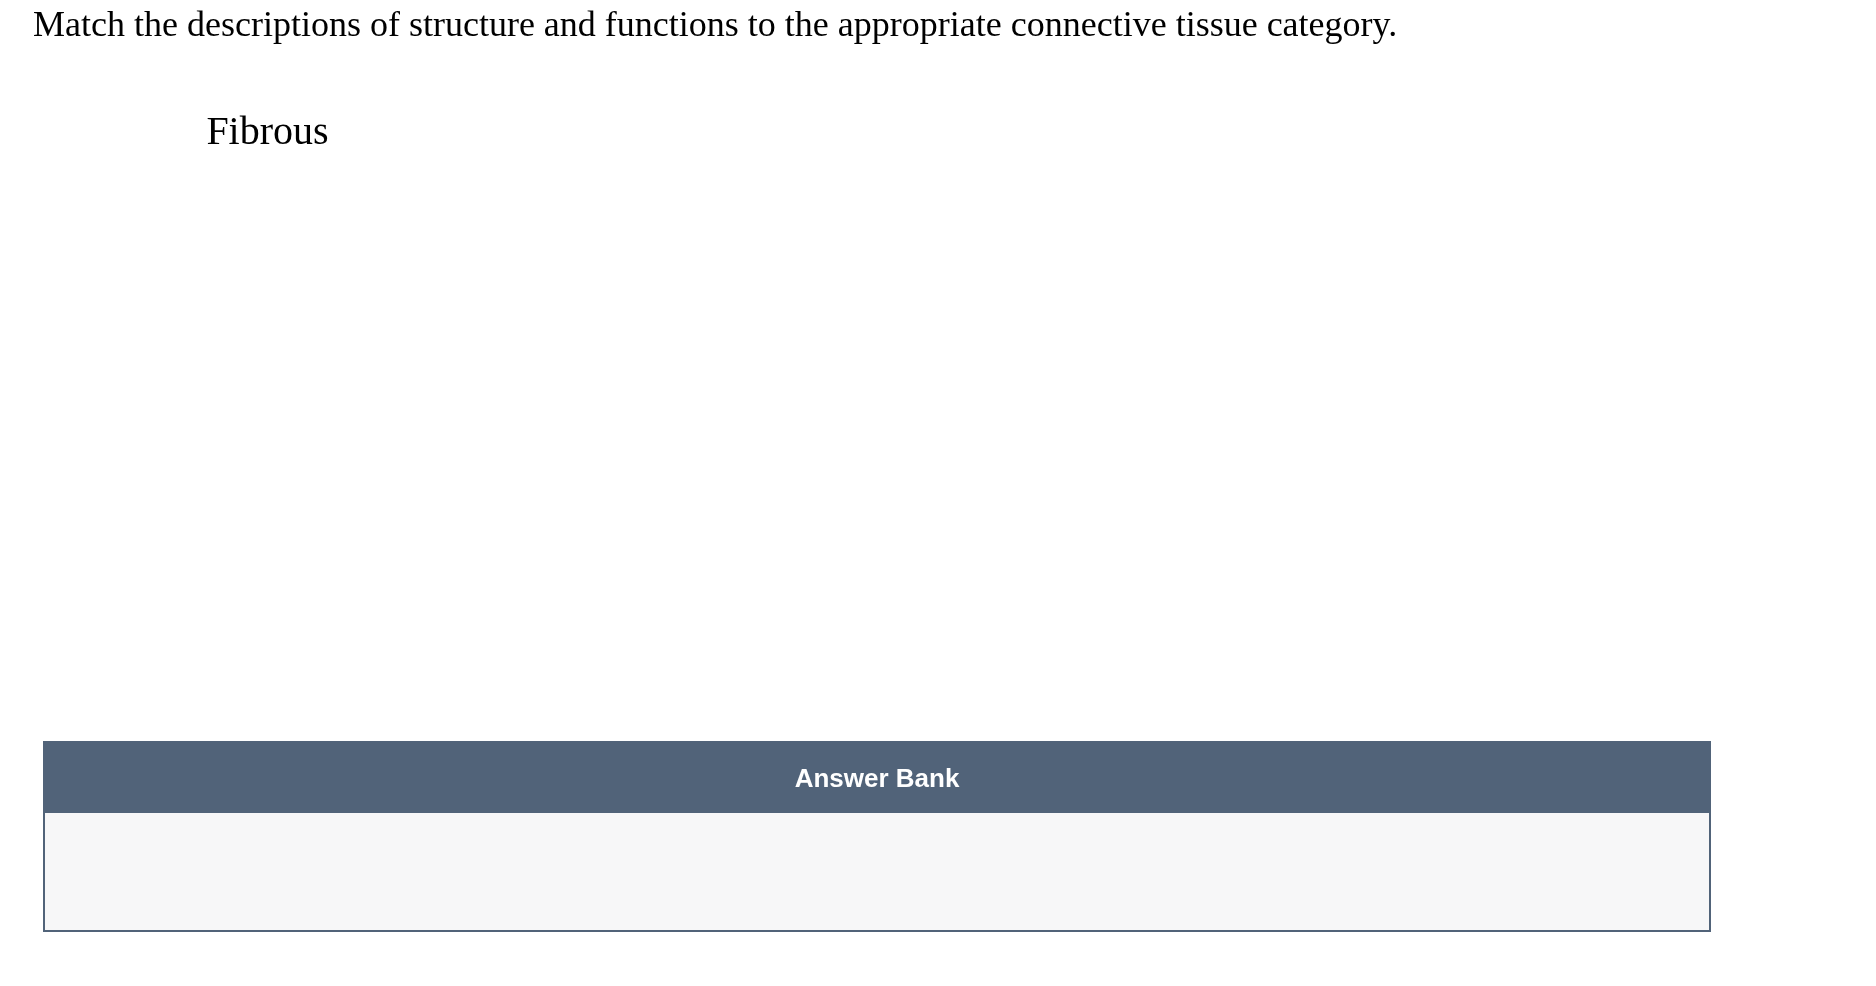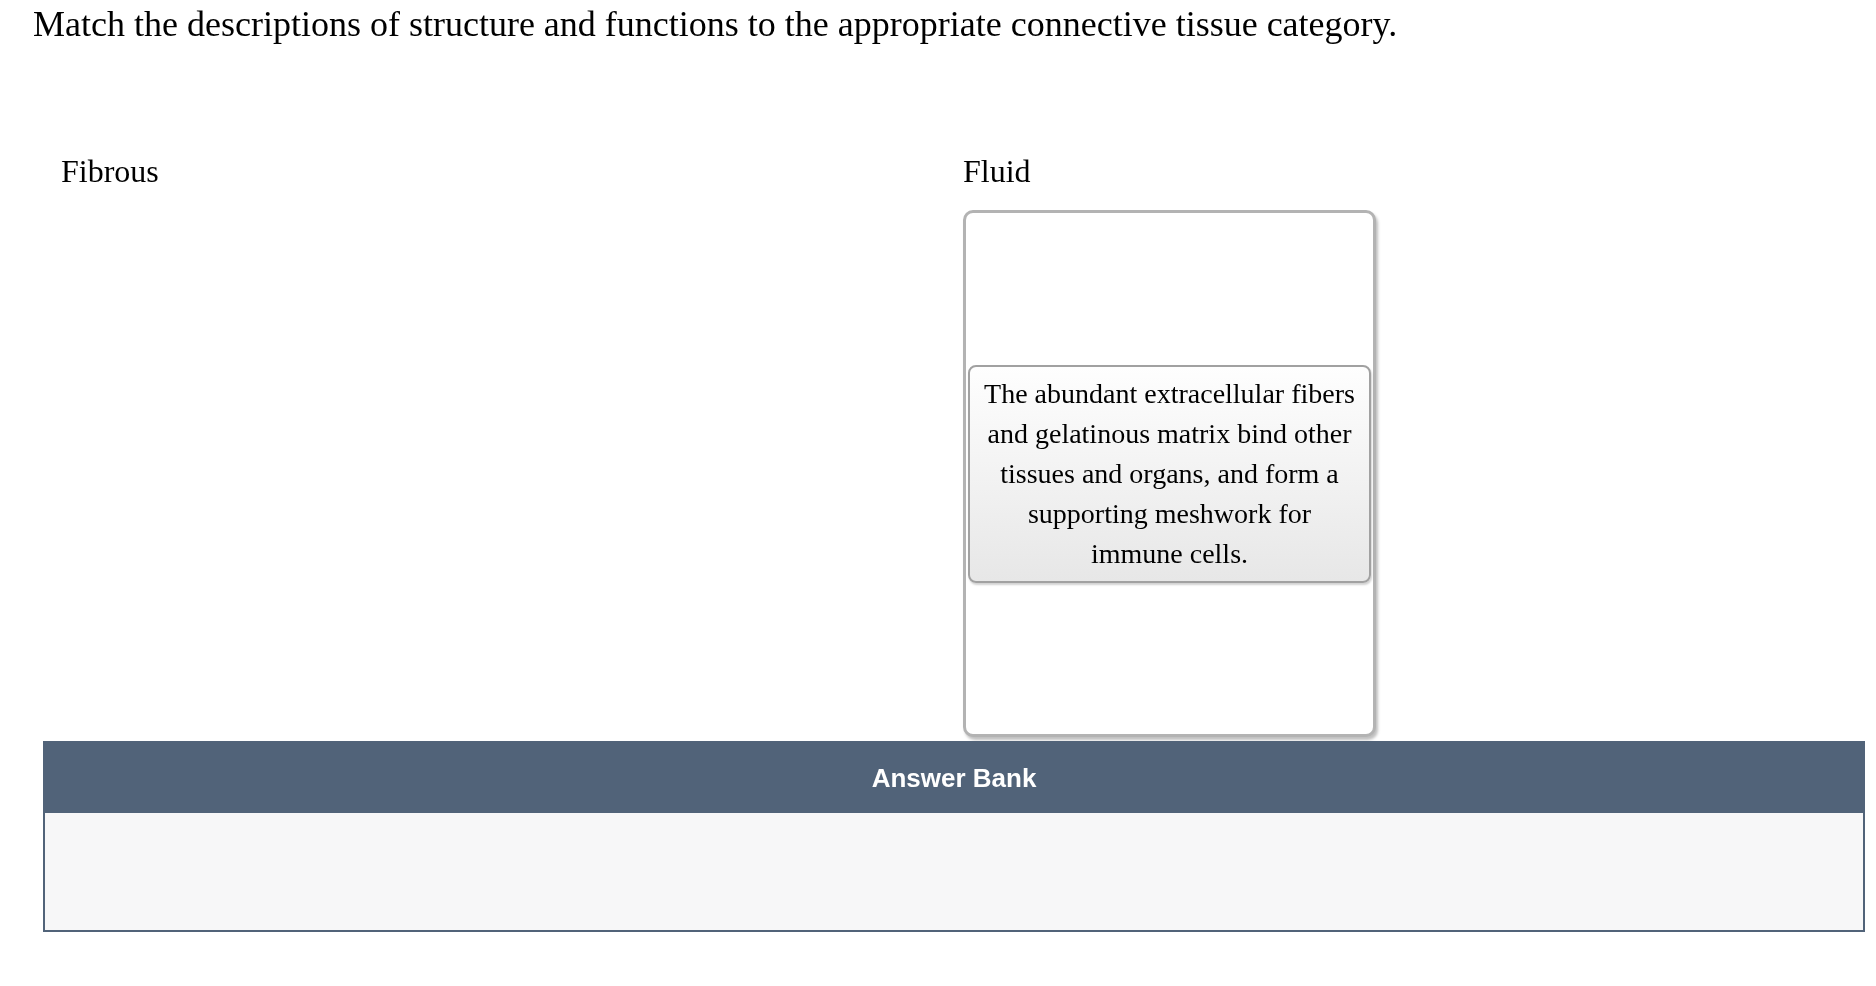--- a/index.html
+++ b/index.html
@@ -22,22 +22,22 @@
   .page-title{
     position:absolute;left:33px;top:4px;
     font-size:36px;line-height:40px;font-weight:400;
   }
   .columns{
     position:absolute;left:61px;top:108px;
     display:flex;gap:38px;
   }
   .column{width:413px;display:flex;flex-direction:column;}
   .column-header{
-    text-align:left;font-size:32px;line-height:46px;height:48px;
-    margin-bottom:14px;font-weight:400;margin-top:40px;
+    text-align:center;font-size:40px;line-height:46px;height:48px;
+    margin-bottom:14px;font-weight:400;
   }
   .drop-zone{
     height:527px;width:413px;
     background:#ffffff;
     border:3px solid var(--box-border);
     border-radius:10px;
     box-shadow:2px 3px 3px rgba(0,0,0,0.25);
     display:flex;align-items:center;justify-content:center;
     padding:0 2px;
   }
@@ -47,21 +47,21 @@
     border-radius:8px;
     background:linear-gradient(180deg,var(--card-grad-top) 0%,var(--card-grad-bottom) 100%);
     box-shadow:1px 2px 2px rgba(0,0,0,0.18);
     font-size:28px;line-height:40px;
     text-align:center;
     padding:7px 4px;
     white-space:pre-line;
     cursor:move;
   }
   .answer-bank{
-    position:absolute;left:43px;top:741px;width:1822px;
+    position:absolute;left:43px;top:741px;width:1668px;
     border:2px solid var(--bank-header-bg);
   }
   .answer-bank-header{
     height:70px;line-height:70px;
     background:var(--bank-header-bg);
     color:var(--bank-label-color);
     text-align:center;
     font-family:"Liberation Sans","DejaVu Sans",sans-serif;
     font-size:26px;font-weight:600;
   }
@@ -79,28 +79,20 @@
 
   <div class="column">
     <div class="column-header">Fibrous</div>
   </div>
 
   <div class="column">
   </div>
 
 
   <div class="column">
-    <div class="column-header">Fluid</div>
-    <div class="drop-zone">
-      <div class="answer-card">The abundant extracellular fibers
-and gelatinous matrix bind other
-tissues and organs, and form a
-supporting meshwork for
-immune cells.</div>
-    </div>
   </div>
 
 </div>
 
 <div class="answer-bank">
   <div class="answer-bank-header">Answer Bank</div>
   <div class="answer-bank-tray"></div>
 </div>
 
 </body></html>

